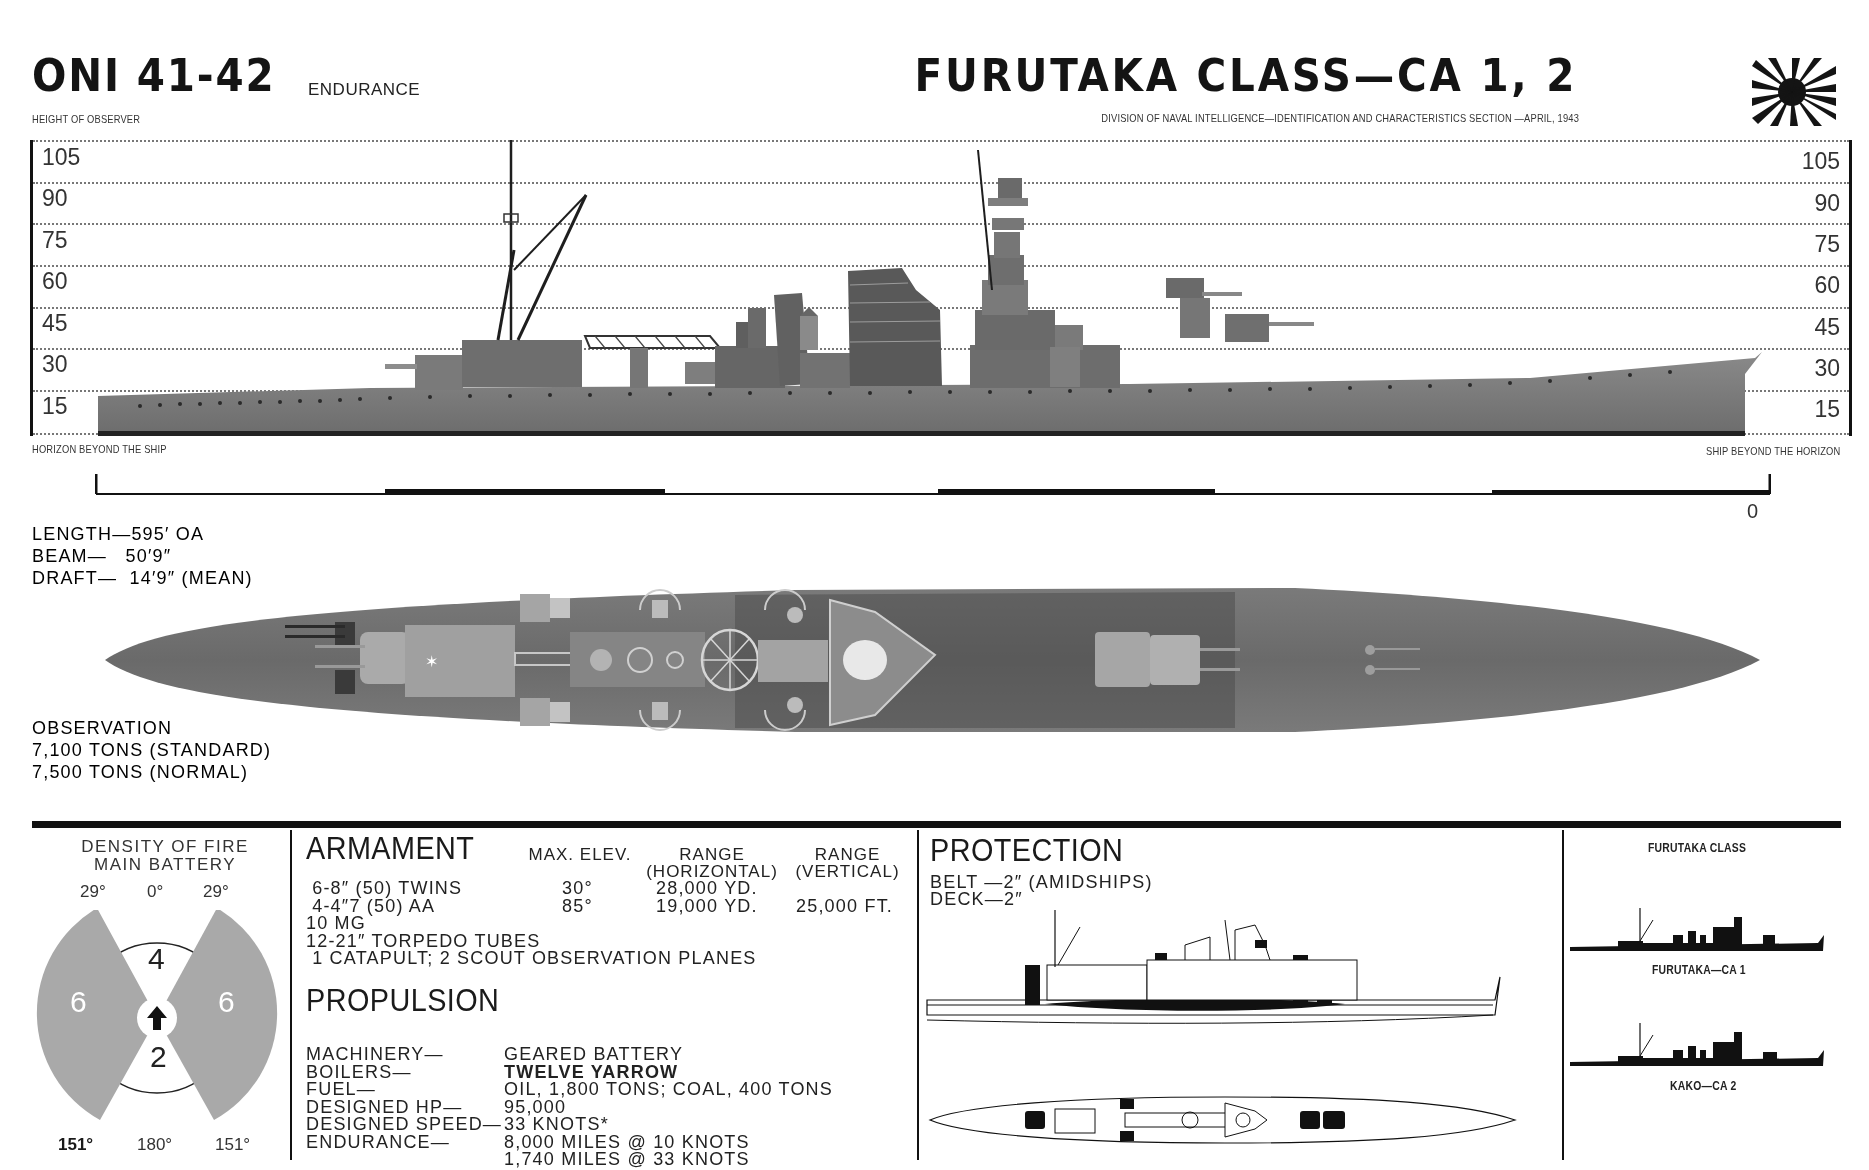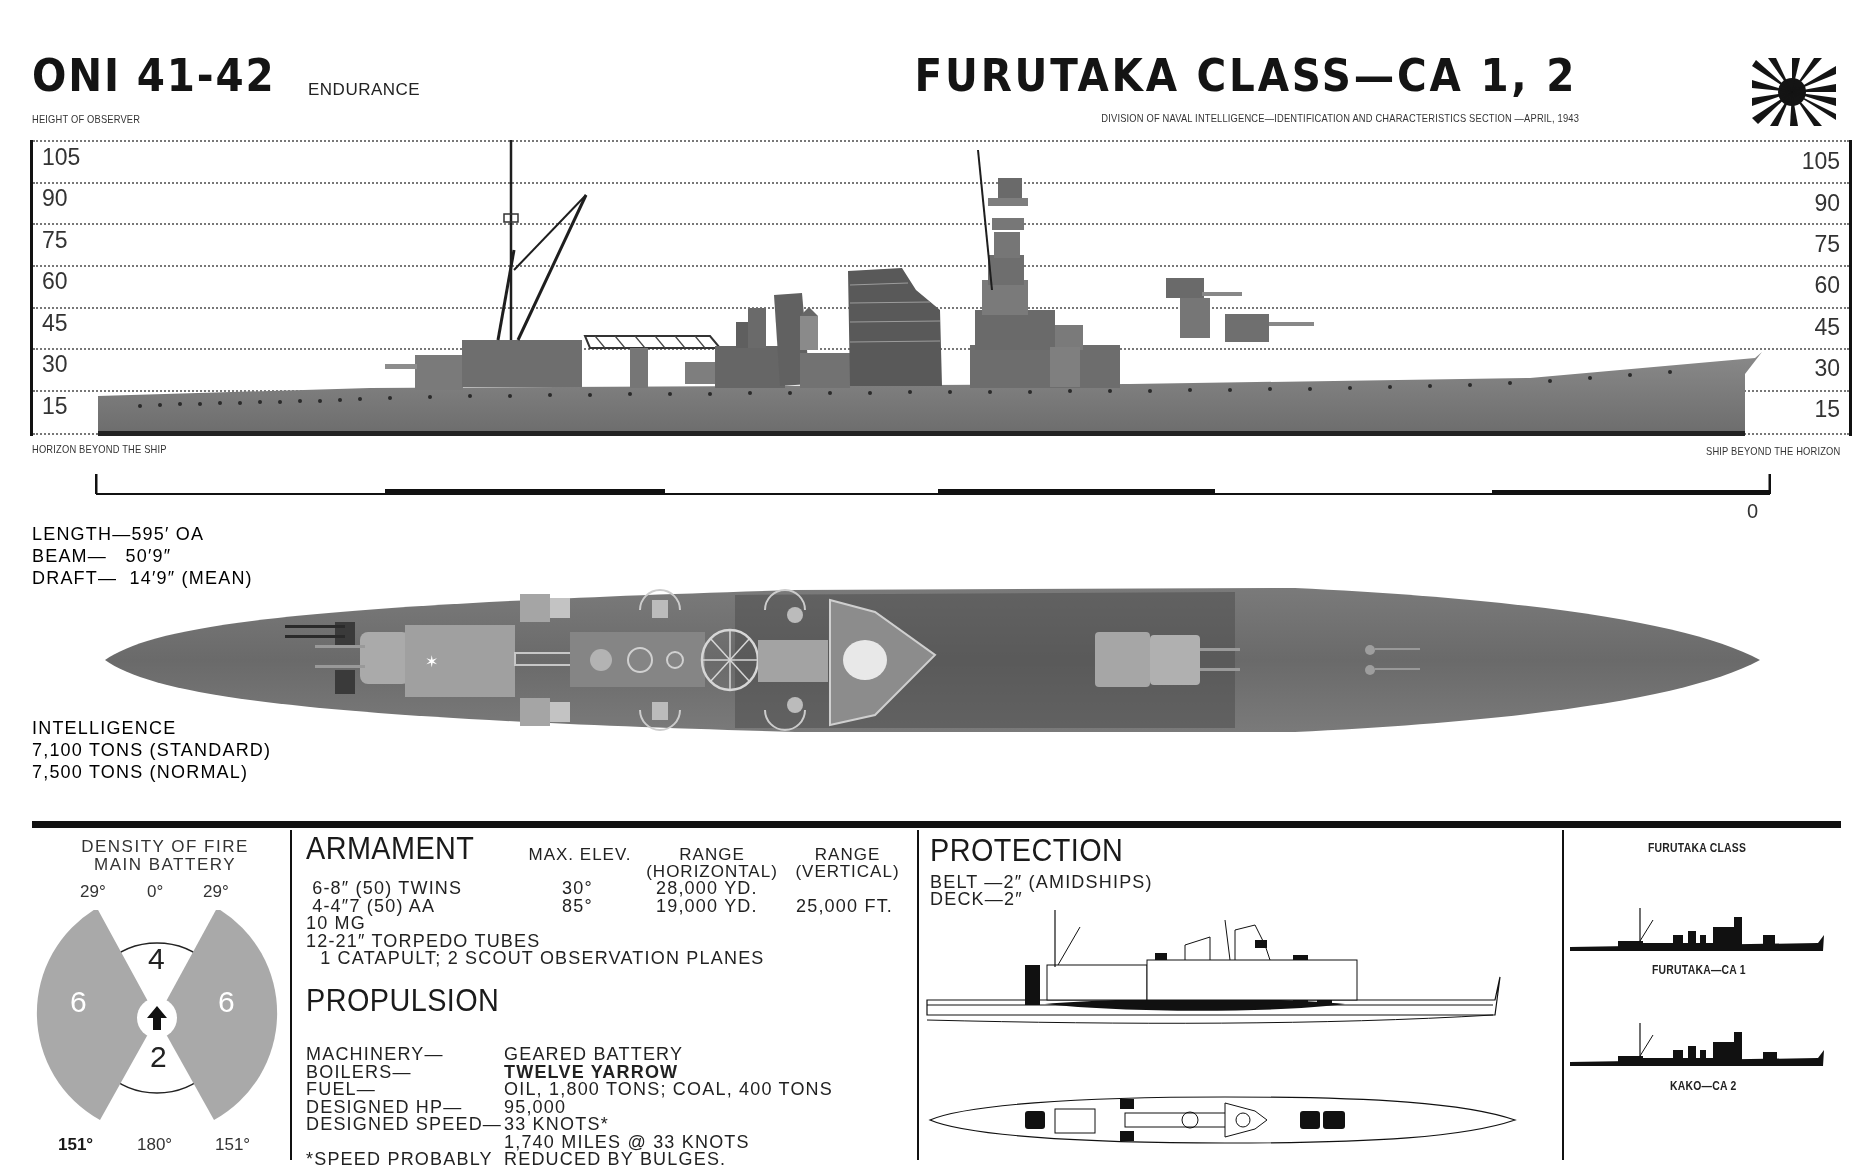--- a/index.html
+++ b/index.html
@@ -303,21 +303,21 @@
   <rect x="1105" y="78" width="40" height="3" fill="#9a9a9a"></rect>
   <rect x="1105" y="98" width="40" height="3" fill="#9a9a9a"></rect>
 
   <circle cx="1275" cy="80" r="5" fill="#9e9e9e"></circle>
   <circle cx="1275" cy="100" r="5" fill="#9e9e9e"></circle>
   <rect x="1280" y="78" width="45" height="2" fill="#999"></rect>
   <rect x="1280" y="98" width="45" height="2" fill="#999"></rect>
 </svg>
 
 <div class="abs spec-block" style="left:32px; top:717px;">
-  <div class="spec-line">INTELLIGENCE</div>
+  <div class="spec-line">OBSERVATION</div>
   <div class="spec-line">7,100 TONS (STANDARD)</div>
   <div class="spec-line">7,500 TONS (NORMAL)</div>
 </div>
 
 <div class="abs divider-thick"></div>
 <div class="abs vline" style="left:290px; top:830px; height:330px;"></div>
 <div class="abs vline" style="left:917px; top:830px; height:330px;"></div>
 <div class="abs vline" style="left:1562px; top:830px; height:330px;"></div>
 
 <div class="abs dof-title">
@@ -372,21 +372,21 @@
     <span class="body-text abs" style="left:350px;">19,000 YD.</span>
     <span class="body-text abs" style="left:490px;">25,000 FT.</span>
   </div>
   <div style="position:relative; height:17.5px;">
     <span class="body-text abs" style="left:0;">10 MG</span>
   </div>
   <div style="position:relative; height:17.5px;">
     <span class="body-text abs" style="left:0;">12-21″ TORPEDO TUBES</span>
   </div>
   <div style="position:relative; height:17.5px;">
-    <span class="body-text abs" style="left:8px;"> 1 CATAPULT; 2 SCOUT OBSERVATION PLANES</span>
+    <span class="body-text abs" style="left:0;"> 1 CATAPULT; 2 SCOUT OBSERVATION PLANES</span>
   </div>
 </div>
 
 <div class="abs section-title" style="left:306px; top:982px;">PROPULSION</div>
 <div class="abs" style="left:306px; top:1016px; width:600px;margin-top:30px;">
   <div style="position:relative; height:17.5px;">
     <span class="body-text abs" style="left:0;">MACHINERY—</span>
     <span class="body-text abs" style="left:198px;">GEARED BATTERY</span>
   </div>
   <div style="position:relative; height:17.5px;">
@@ -397,20 +397,24 @@
     <span class="body-text abs" style="left:0;">FUEL—</span>
     <span class="body-text abs" style="left:198px;">OIL, 1,800 TONS; COAL, 400 TONS</span>
   </div>
   <div style="position:relative; height:17.5px;">
     <span class="body-text abs" style="left:0;">DESIGNED HP—</span>
     <span class="body-text abs" style="left:198px;">95,000</span>
   </div>
   <div style="position:relative; height:17.5px;">
     <span class="body-text abs" style="left:0;">DESIGNED SPEED—</span>
     <span class="body-text abs" style="left:198px;">33 KNOTS*</span>
+  </div>
+  <div style="position:relative; height:17.5px;">
+    <span class="body-text abs" style="left:0;">ENDURANCE—</span>
+    <span class="body-text abs" style="left:198px;">8,000 MILES @ 10 KNOTS</span>
   </div>
   <div style="position:relative; height:17.5px;">
     <span class="body-text abs" style="left:0;"></span>
     <span class="body-text abs" style="left:198px;">1,740 MILES @ 33 KNOTS</span>
   </div>
   <div style="position:relative; height:17.5px;">
     <span class="body-text abs" style="left:0;">*SPEED PROBABLY</span>
     <span class="body-text abs" style="left:198px;">REDUCED BY BULGES.</span>
   </div>
 </div>

